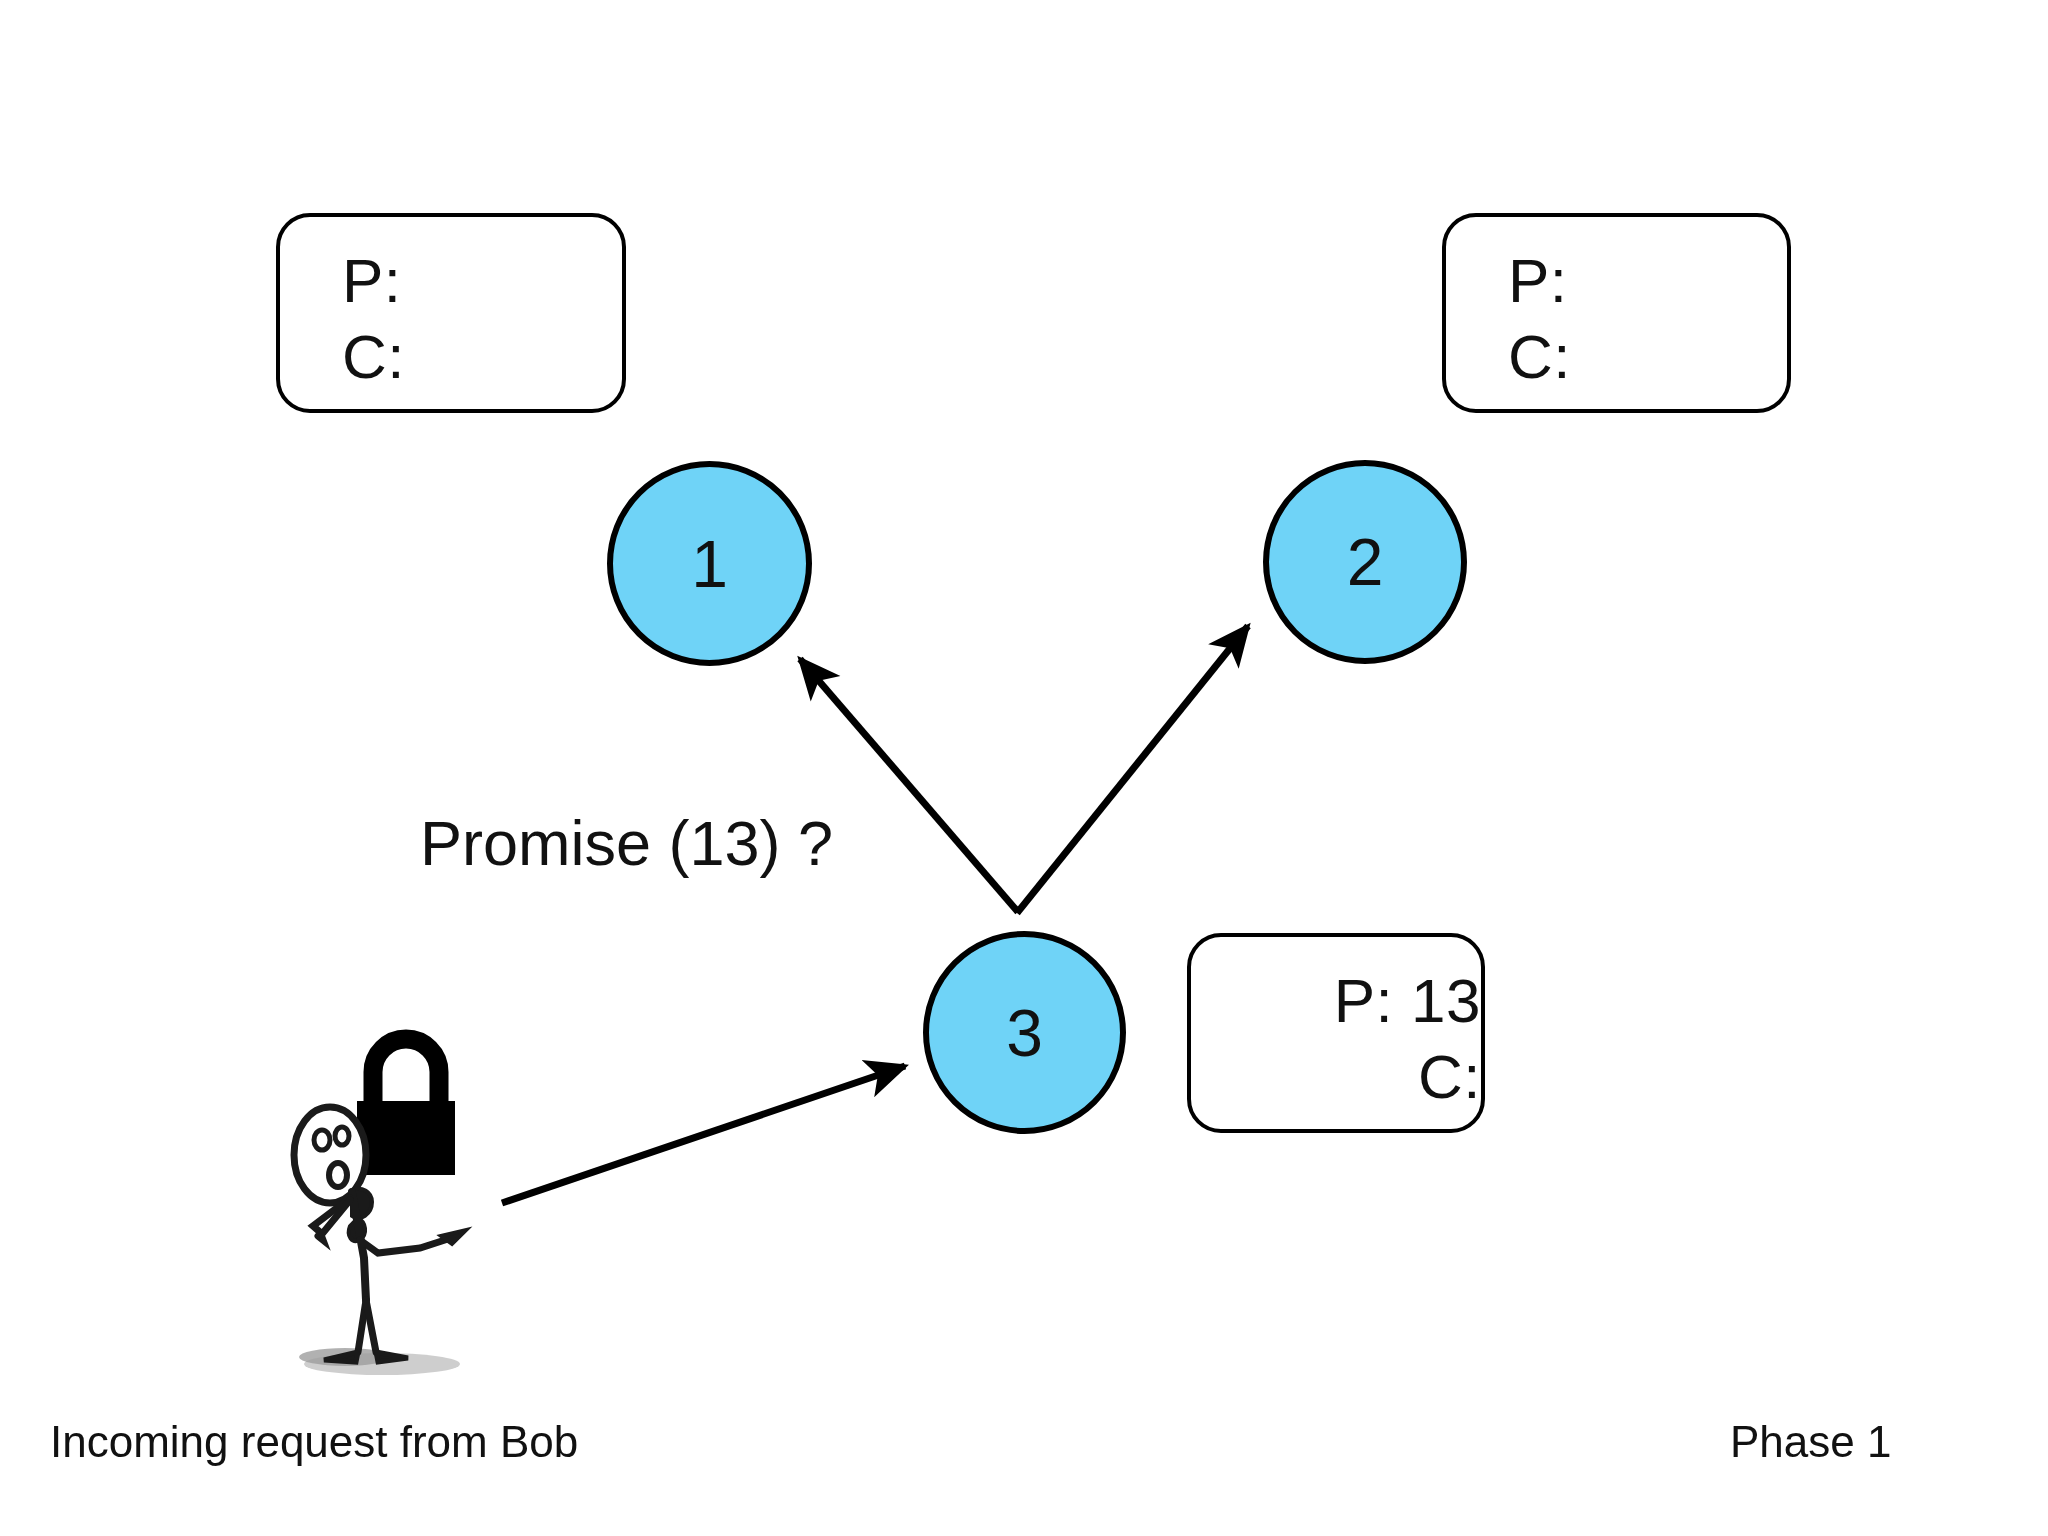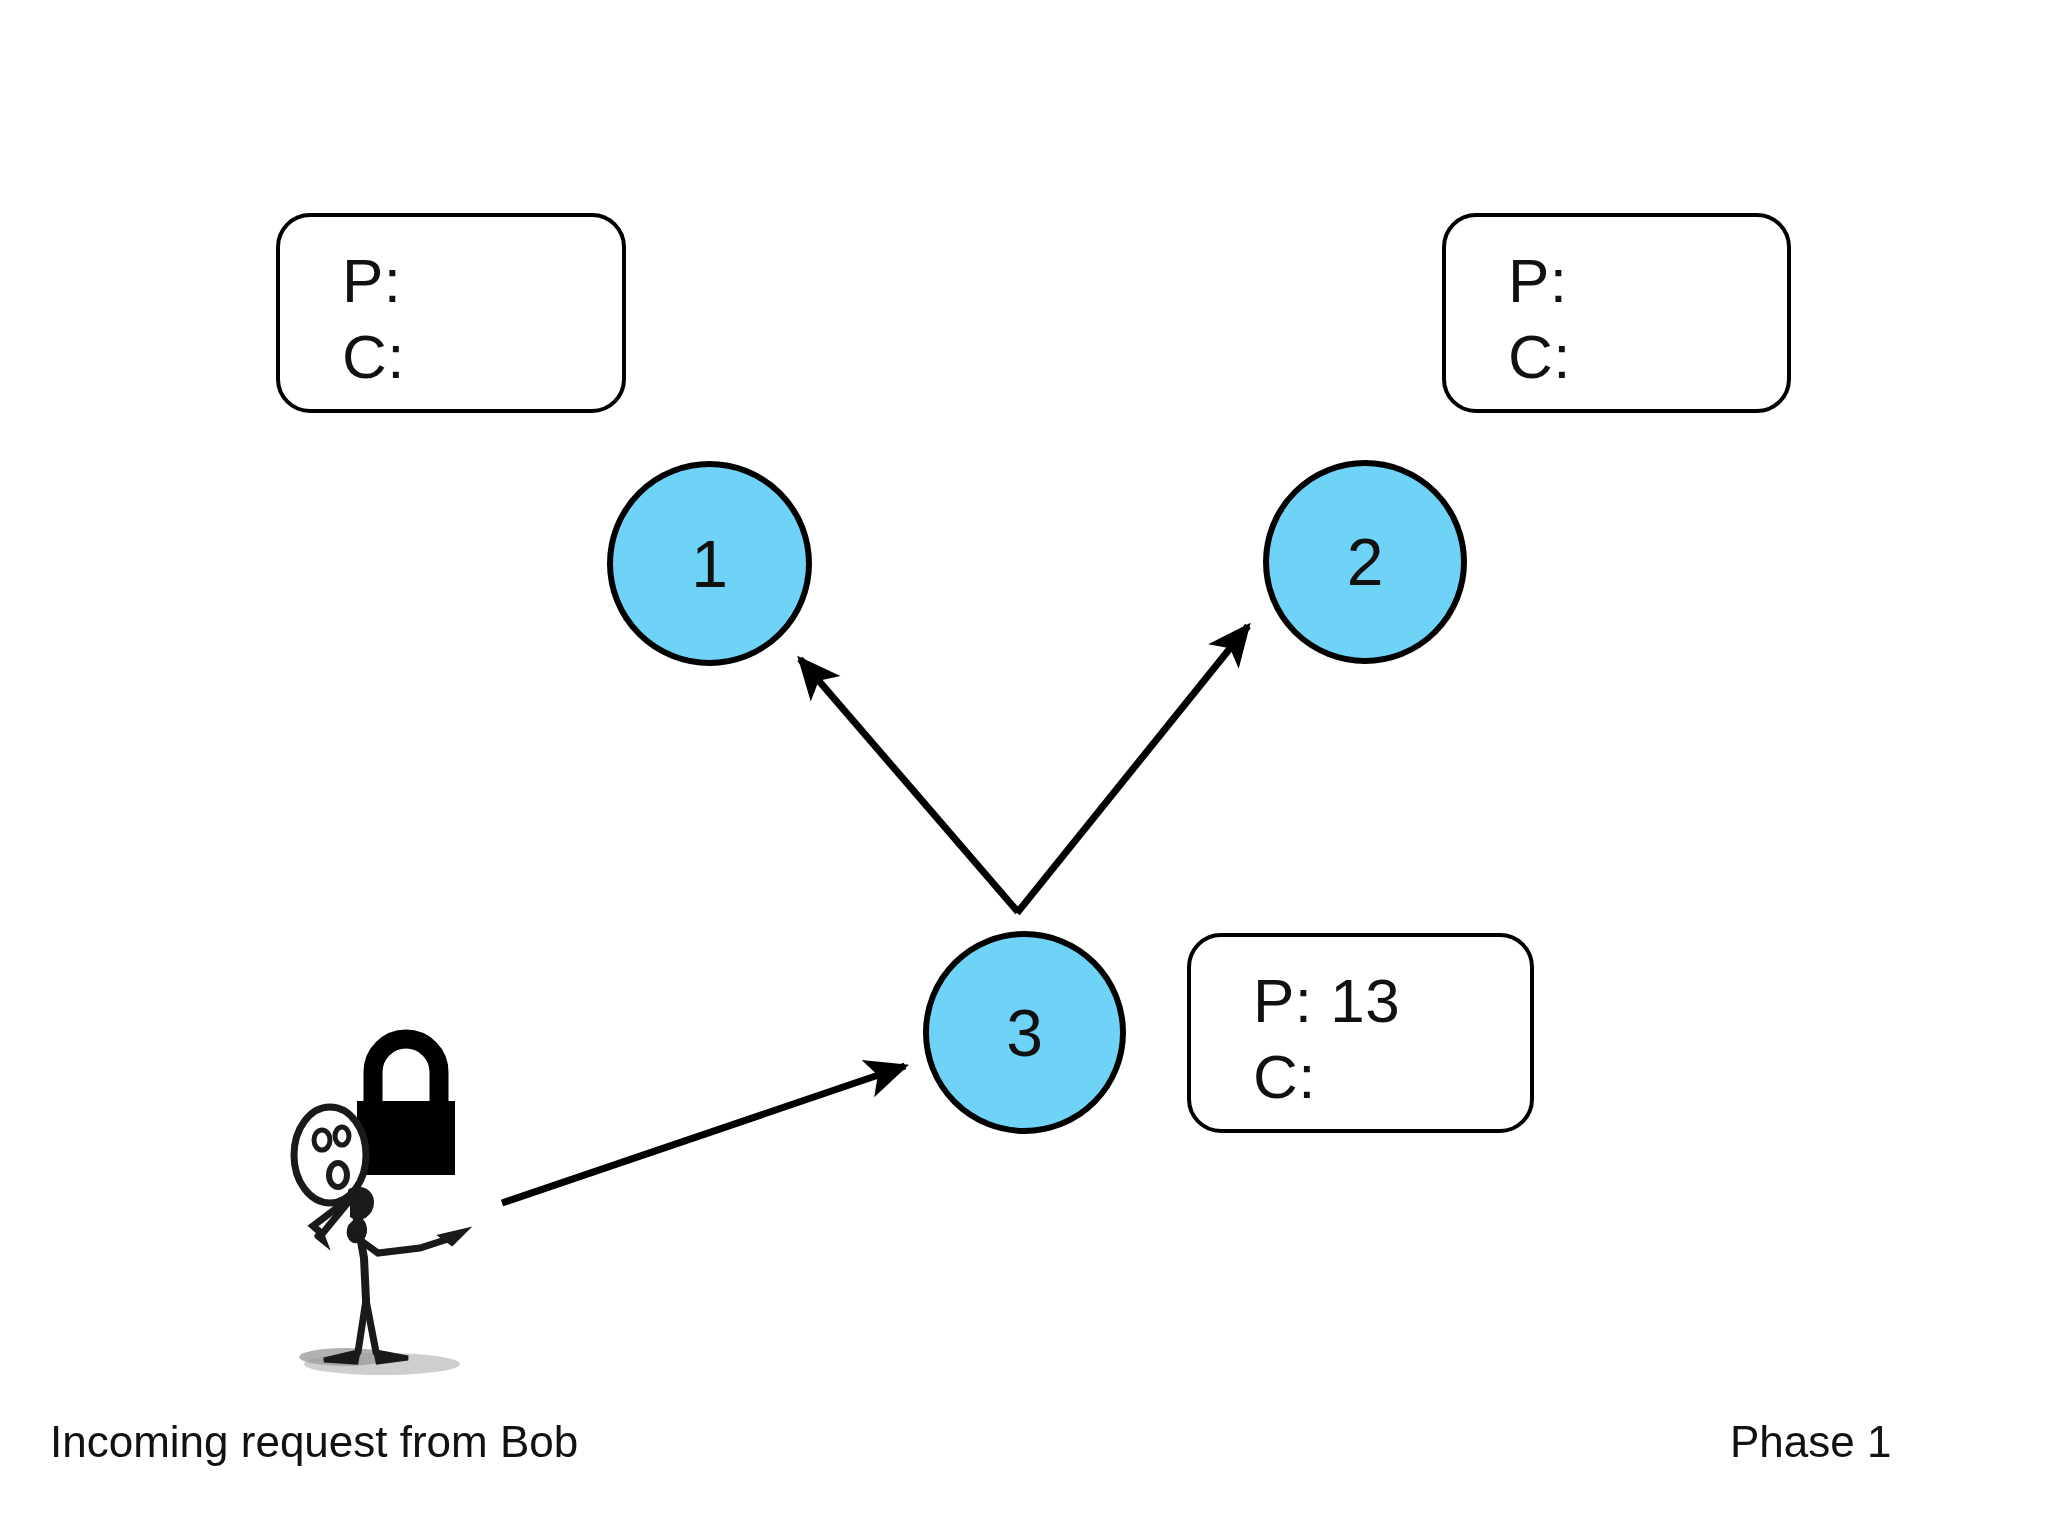--- a/index.html
+++ b/index.html
@@ -86,37 +86,38 @@
   <div class="state-box" style="left:276px; top:213px; width:350px; height:200px;">
     <div class="state-line">P:</div>
     <div class="state-line">C:</div>
   </div>
 
   <div class="state-box" style="left:1442px; top:213px; width:349px; height:200px;">
     <div class="state-line">P:</div>
     <div class="state-line">C:</div>
   </div>
 
-  <div class="state-box" style="left:1187px; top:933px; width:347px; height:200px;">
+  <div class="state-box" style="left:1187px; top:933px; width:298px; height:200px;text-align:right;">
     <div class="state-line">P: 13</div>
     <div class="state-line">C:</div>
   </div>
 
   <div class="node" style="left:607px; top:461px; width:205px; height:205px; background:#6FD3F7;">
     <span class="node-label">1</span>
   </div>
 
   <div class="node" style="left:1263px; top:460px; width:204px; height:204px; background:#6FD3F7;">
     <span class="node-label">2</span>
   </div>
 
   <div class="node" style="left:923px; top:931px; width:203px; height:203px; background:#6FD3F7;">
     <span class="node-label">3</span>
   </div>
 
+  <div class="free-text promise-text" style="left:420px; top:812px;">Promise (13) ?</div>
 
   <div class="free-text caption-text" style="left:50px; top:1420px;">Incoming request from Bob</div>
 
   <div class="free-text caption-text" style="left:1730px; top:1420px;">Phase 1</div>
 
   <div class="lock-letter" style="left:386px; top:1112px;">B</div>
 
   <svg id="overlay" viewBox="0 0 2048 1536">
     <defs>
       <marker id="arrowhead" markerWidth="7" markerHeight="7" refX="5.6" refY="3" orient="auto" markerUnits="strokeWidth">

